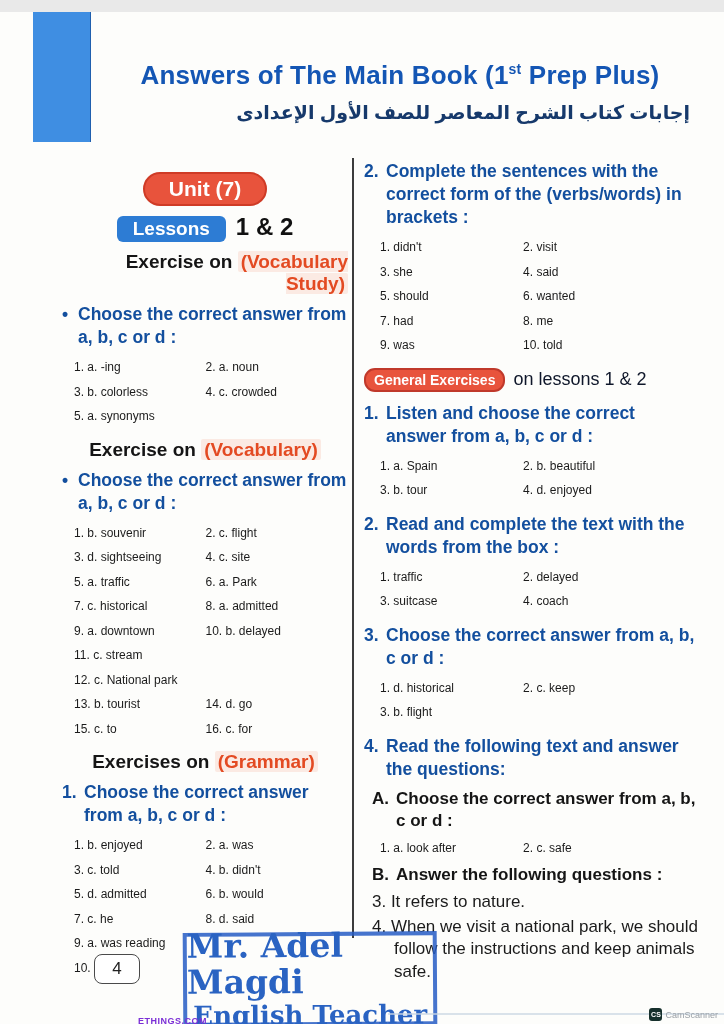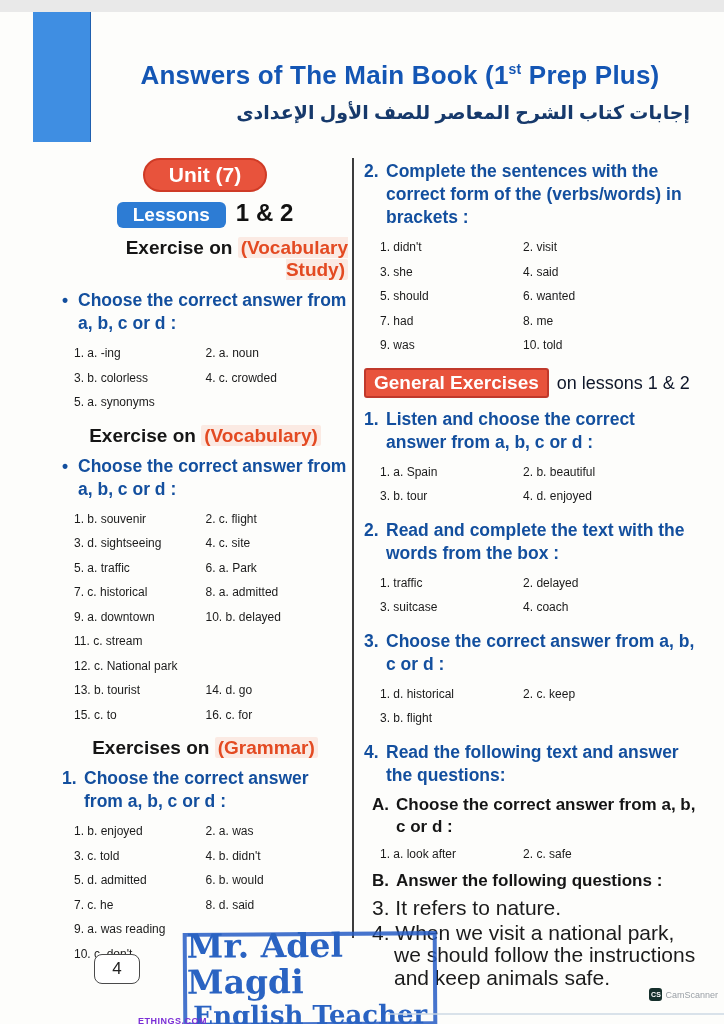--- a/index.html
+++ b/index.html
@@ -12,21 +12,21 @@
   
   .corner-rect{position:absolute;left:33px;top:0;width:57px;height:130px;background:#3f8ee2;border-right:1px solid #1f5fae;}
   
   .header{position:absolute;left:110px;top:48px;width:580px;text-align:center;}
   .title{font-size:26px;font-weight:bold;color:#1456b4;letter-spacing:.2px;}
   .title sup{font-size:14px;}
   .subtitle{margin-top:10px;font-size:19px;font-weight:bold;color:#16396b;direction:rtl;text-align:right;}
   
   .divider{position:absolute;left:352px;top:146px;width:2px;height:780px;background:#3c3c3c;}
   
-  .col-left{position:absolute;left:62px;top:146px;width:286px;}
+  .col-left{position:absolute;left:62px;top:160px;width:286px;}
   .col-right{position:absolute;left:364px;top:146px;width:334px;}
   
   .unit-wrap{text-align:center;margin-bottom:7px;}
   .unit-pill{display:inline-block;background:#e8533c;border:2px solid #cf3b26;color:#fff;
     font-weight:bold;font-size:21px;padding:3px 24px;border-radius:20px;}
   .lessons-wrap{text-align:center;margin-bottom:9px;}
   .lessons-badge{display:inline-block;background:#2d7cd4;color:#fff;font-weight:bold;font-size:19px;
     padding:2px 16px;margin-right:10px;border-radius:6px;}
   .lessons-num{font-weight:bold;font-size:24px;color:#111;}
   
@@ -40,40 +40,40 @@
   .prompt .bullet::before{content:"•";}
   .prompt .pnum{width:22px;flex:none;}
   .prompt .ptext{flex:1;}
   .subprompt{display:flex;font-size:17px;font-weight:bold;color:#151515;line-height:22px;margin:2px 0 5px 8px;}
   .subprompt .snum{width:24px;flex:none;}
   
   .ans-grid{display:grid;grid-template-columns:48% 52%;padding-left:12px;
     font-size:12px;line-height:23.5px;color:#1b1b1b;margin-bottom:10px;row-gap:1px;}
   .ans-grid.rcol{grid-template-columns:45% 55%;padding-left:16px;}
   .ans-grid .wide{grid-column:1 / -1;}
-  .ans-line{font-size:21px;line-height:22.5px;color:#1b1b1b;padding-left:30px;text-indent:-22px;margin-bottom:2px;}
+  .ans-line{font-size:17px;line-height:22.5px;color:#1b1b1b;padding-left:30px;text-indent:-22px;margin-bottom:2px;}
   
   .general-row{margin:2px 0 10px 0;}
   .general-badge{display:inline-block;background:#e8533c;border:2px solid #c0392b;color:#fff;
-    font-weight:bold;font-size:19px;padding:2px 8px;border-radius:3px;margin-right:8px;}
+    font-weight:bold;font-size:14px;padding:2px 8px;border-radius:11px;margin-right:8px;}
   .general-suffix{font-size:18px;color:#0f172a;}
   .qblock{margin-bottom:6px;}
   
   .page-num{position:absolute;left:94px;top:942px;width:44px;height:28px;border:1.5px solid #4a4a4a;
     border-radius:8px;text-align:center;line-height:28px;font-size:17px;color:#222;background:#fff;}
   .stamp{position:absolute;left:183px;top:920px;width:246px;height:86px;
     border:4px solid rgba(38,92,196,.85);transform:rotate(-.4deg);
     display:flex;flex-direction:column;align-items:center;justify-content:center;
     font-family:"DejaVu Serif","Liberation Serif",serif;color:#2a63c2;}
   .stamp .l1{font-size:33px;font-weight:bold;line-height:36px;}
   .stamp .l2{font-size:26px;font-weight:bold;line-height:30px;}
   .watermark{position:absolute;left:138px;top:1004px;font-size:9px;font-weight:bold;
     color:#7b2fd6;letter-spacing:.5px;}
   .scan-line{position:absolute;left:388px;top:1001px;width:336px;height:2px;background:#c9d5e2;opacity:.7;}
-  .camscanner{position:absolute;right:6px;top:976px;display:flex;align-items:center;gap:3px;}
+  .camscanner{position:absolute;right:6px;top:996px;display:flex;align-items:center;gap:3px;}
   .cs-icon{width:13px;height:13px;background:#16302c;color:#fff;border-radius:3px;
     font-size:7px;font-weight:bold;display:flex;align-items:center;justify-content:center;}
   .cs-label{font-size:9px;color:#9aa0a6;}
 </style>
 </head>
 <body>
 
 <div class="page">
 
   <div class="corner-rect"></div>

